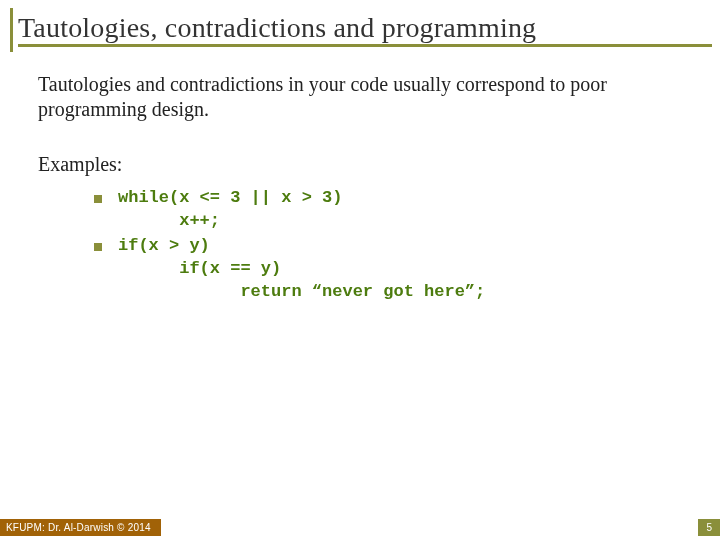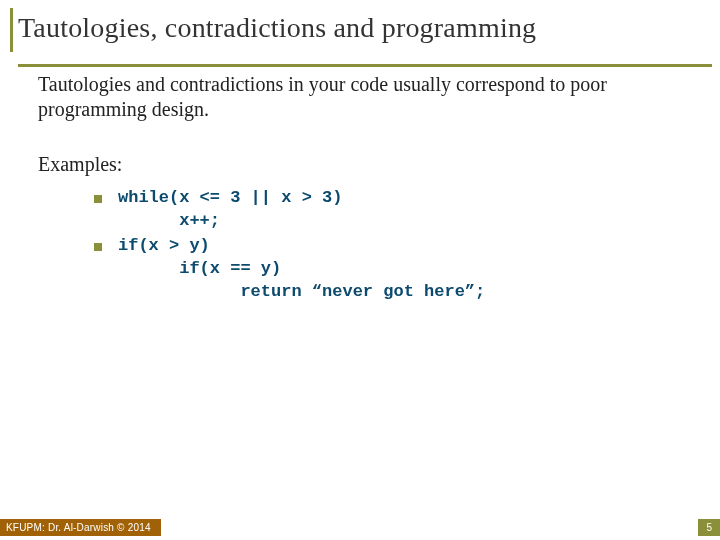--- a/index.html
+++ b/index.html
@@ -18,21 +18,21 @@
   }
   .title-bar {
     position: absolute;
     top: 12px;
     left: 18px;
     right: 8px;
   }
   .title-text {
     font-size: 28px;
     color: #333333;
-    padding-bottom: 20px;
+    padding-bottom: 0;
     letter-spacing: 0.2px;
   }
   .title-underline {
     height: 3px;
     background: #8a8f3a;
     width: 100%;
   }
   .title-leftbar {
     position: absolute;
     left: 10px;
@@ -71,21 +71,21 @@
     background: #8a8f3a;
     margin-top: 8px;
     margin-right: 16px;
     flex-shrink: 0;
   }
   .code {
     font-family: 'Courier New', Courier, monospace;
     font-weight: bold;
     font-size: 17px;
     white-space: pre;
-    color: #0c4a6e;
+    color: #4d7c0f;
     line-height: 1.35;
   }
   .footer-left {
     position: absolute;
     left: 0;
     bottom: 4px;
     background: #a16207;
     color: #ffffff;
     font-family: Arial, sans-serif;
     font-size: 10px;

